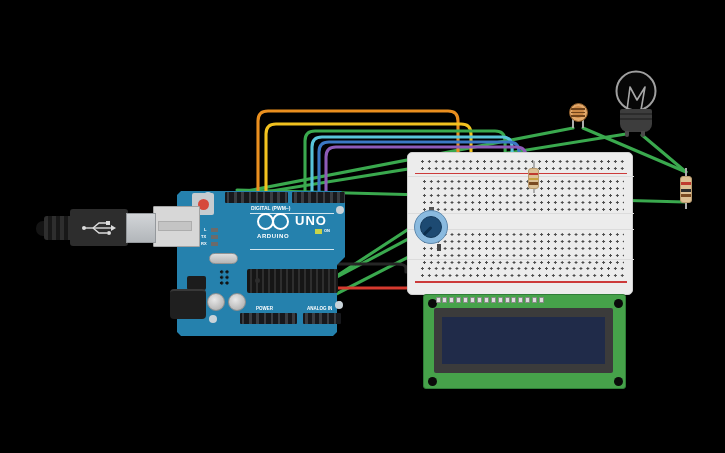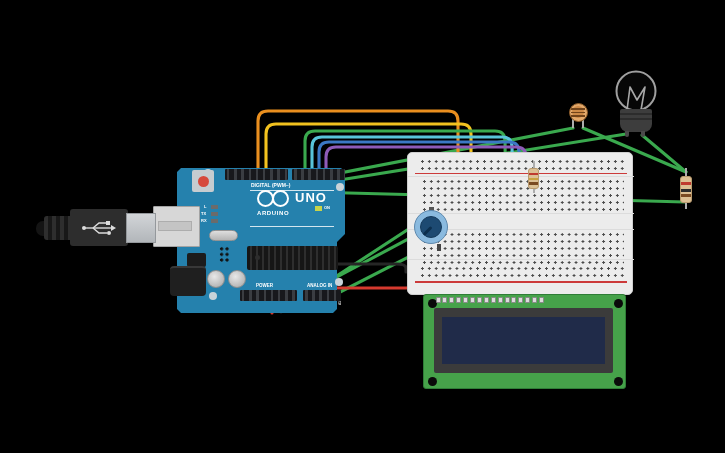--- a/index.html
+++ b/index.html
@@ -49,21 +49,21 @@
     <div class="abs seam" style="left:0;top:60px;width:226px;"></div>
     <div class="abs seam" style="left:0;top:76px;width:226px;"></div>
     <div class="abs dots" style="left:12.5px;top:78px;width:203px;height:35px;"></div>
     <div class="abs seam" style="left:0;top:106px;width:226px;"></div>
     <div class="abs dots" style="left:11px;top:112px;width:205px;height:7px;"></div>
     <div class="abs dots" style="left:11px;top:119px;width:205px;height:7px;"></div>
     <div class="abs redline" style="left:7px;top:128px;width:212px;"></div>
   </div>
 
   
-  <div class="abs" style="left:153px;top:168px;width:195px;height:145px;z-index:10;">
+  <div class="abs" style="left:153px;top:191px;width:195px;height:145px;z-index:10;">
     <div class="abs ard-board" style="left:24px;top:0;width:168px;height:145px;"></div>
 
     <div class="abs hole" style="left:51px;top:1px;width:8px;height:8px;"></div>
     <div class="abs hole" style="left:183px;top:15px;width:8px;height:8px;"></div>
     <div class="abs hole" style="left:56px;top:124px;width:8px;height:8px;"></div>
     <div class="abs hole" style="left:182px;top:110px;width:8px;height:8px;"></div>
 
     <div class="abs" style="left:39px;top:2px;width:22px;height:22px;background:#c6ccd0;border-radius:2px;">
       <div class="abs" style="left:5.5px;top:5.5px;width:11px;height:11px;background:#d6493c;border-radius:50%;"></div>
     </div>

